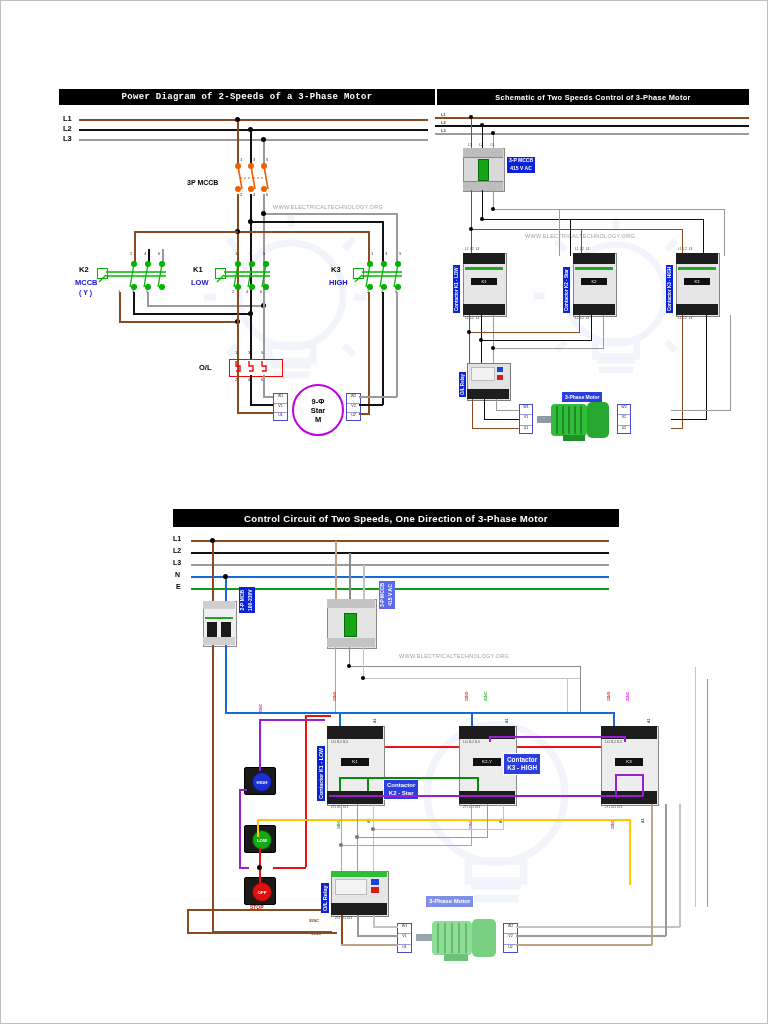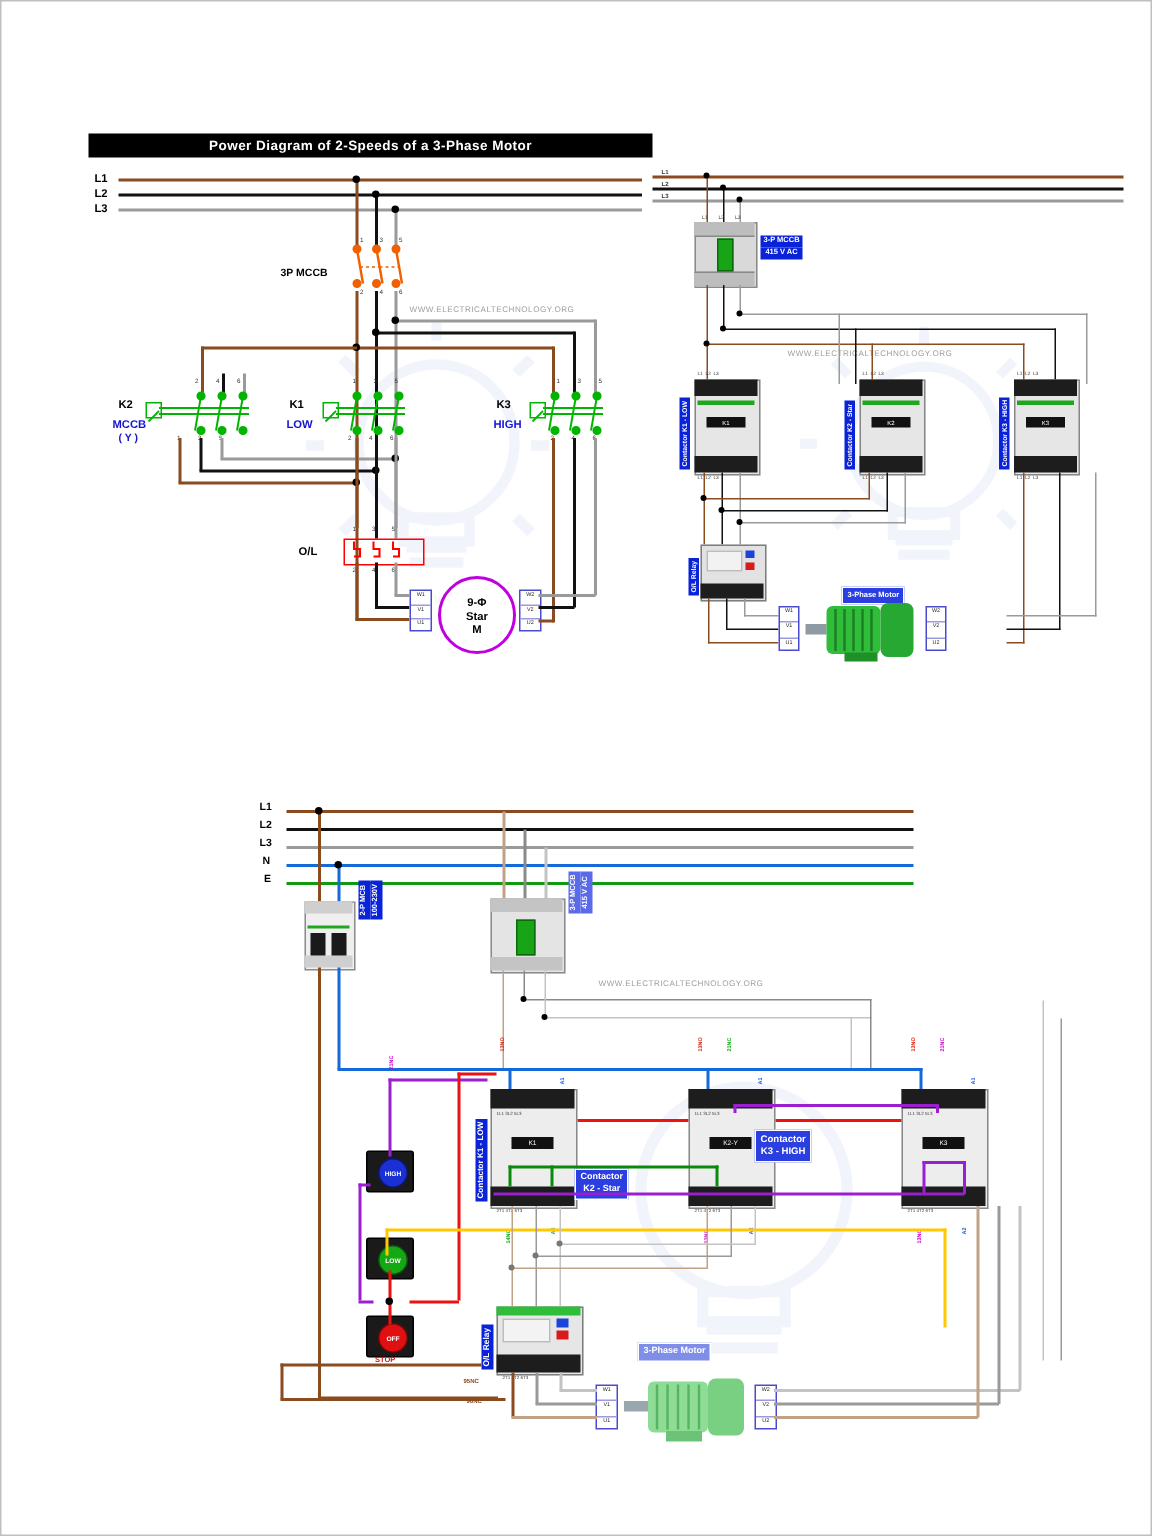--- a/index.html
+++ b/index.html
@@ -27,21 +27,21 @@
   .termbox div{border-bottom:1px solid #9a9ae0;height:33.33%;line-height:1.5;}
   .termbox div:last-child{border-bottom:none;}
   .olbox{position:absolute;border:1.6px solid #ff0000;}
 </style>
 </head>
 <body>
 
 <div id="page">
 
   <div class="abs" style="left:58px;top:88px;width:376px;height:16px;">
-    <div class="title-bar" style="width:100%;height:100%;font-size:9px;">Power Diagram of 2-Speeds of a 3-Phase Motor</div>
+    <div class="title-bar" style="width:100%;height:100%;font-size:9px;font-family:Liberation Mono, monospace;">Power Diagram of 2-Speeds of a 3-Phase Motor</div>
   </div>
 
   <svg class="lightbg" style="left:190px;top:212px;" width="200" height="200" viewBox="0 0 200 200">
     <g fill="none" stroke="#b9c0ee" stroke-width="7">
       <circle cx="100" cy="82" r="52"></circle>
       <path d="M78 132 h44 v16 h-44z M80 152 h40 M82 162 h36"></path>
       <path d="M100 14 v-12 M153 36 l10 -10 M47 36 l-10 -10 M163 84 h12 M25 84 h-12 M153 132 l10 10 M47 132 l-10 10"></path>
     </g>
   </svg>
 
@@ -246,20 +246,23 @@
     <div>U2</div>
   </div>
 
   <div class="abs" style="left:367px;top:291px;width:1.6px;height:123px;background:#8a4b1e;"></div>
   <div class="abs" style="left:358px;top:412px;width:10px;height:1.6px;background:#8a4b1e;"></div>
   <div class="abs" style="left:381px;top:291px;width:1.6px;height:113px;background:#111;"></div>
   <div class="abs" style="left:358px;top:403px;width:24px;height:1.6px;background:#111;"></div>
   <div class="abs" style="left:395px;top:291px;width:1.6px;height:105px;background:#9a9a9a;"></div>
   <div class="abs" style="left:358px;top:395px;width:38px;height:1.6px;background:#9a9a9a;"></div>
 
+  <div class="abs" style="left:436px;top:88px;width:312px;height:16px;">
+    <div class="title-bar" style="width:100%;height:100%;font-size:7.4px;">Schematic of Two Speeds Control of 3-Phase Motor</div>
+  </div>
 
   <svg class="lightbg" style="left:520px;top:215px;" width="190" height="190" viewBox="0 0 200 200">
     <g fill="none" stroke="#b9c0ee" stroke-width="7">
       <circle cx="100" cy="82" r="52"></circle>
       <path d="M78 132 h44 v16 h-44z M80 152 h40 M82 162 h36"></path>
       <path d="M100 14 v-12 M153 36 l10 -10 M47 36 l-10 -10 M163 84 h12 M25 84 h-12 M153 132 l10 10 M47 132 l-10 10"></path>
     </g>
   </svg>
 
   <div class="abs" style="left:434px;top:116px;width:314px;height:1.5px;background:#8a4b1e;"></div>
@@ -385,20 +388,23 @@
       <line x1="46" y1="9" x2="46" y2="37"></line>
     </g>
     <rect x="28" y="38" width="22" height="6" fill="#1f8f28"></rect>
   </svg>
   <div class="termbox" style="left:616px;top:403px;width:12px;height:28px;">
     <div>W2</div>
     <div>V2</div>
     <div>U2</div>
   </div>
 
+  <div class="abs" style="left:172px;top:508px;width:446px;height:18px;">
+    <div class="title-bar" style="width:100%;height:100%;font-size:9.6px;">Control Circuit of Two Speeds, One Direction of 3-Phase Motor</div>
+  </div>
 
   <svg class="lightbg" style="left:370px;top:690px;" width="250" height="250" viewBox="0 0 200 200">
     <g fill="none" stroke="#b9c0ee" stroke-width="6">
       <circle cx="100" cy="82" r="55"></circle>
       <path d="M78 136 h44 v16 h-44z M80 156 h40 M82 166 h36"></path>
     </g>
   </svg>
 
   <div class="abs" style="left:190px;top:539px;width:418px;height:1.8px;background:#8a4b1e;"></div>
   <div class="abs" style="left:190px;top:551px;width:418px;height:1.8px;background:#111;"></div>

